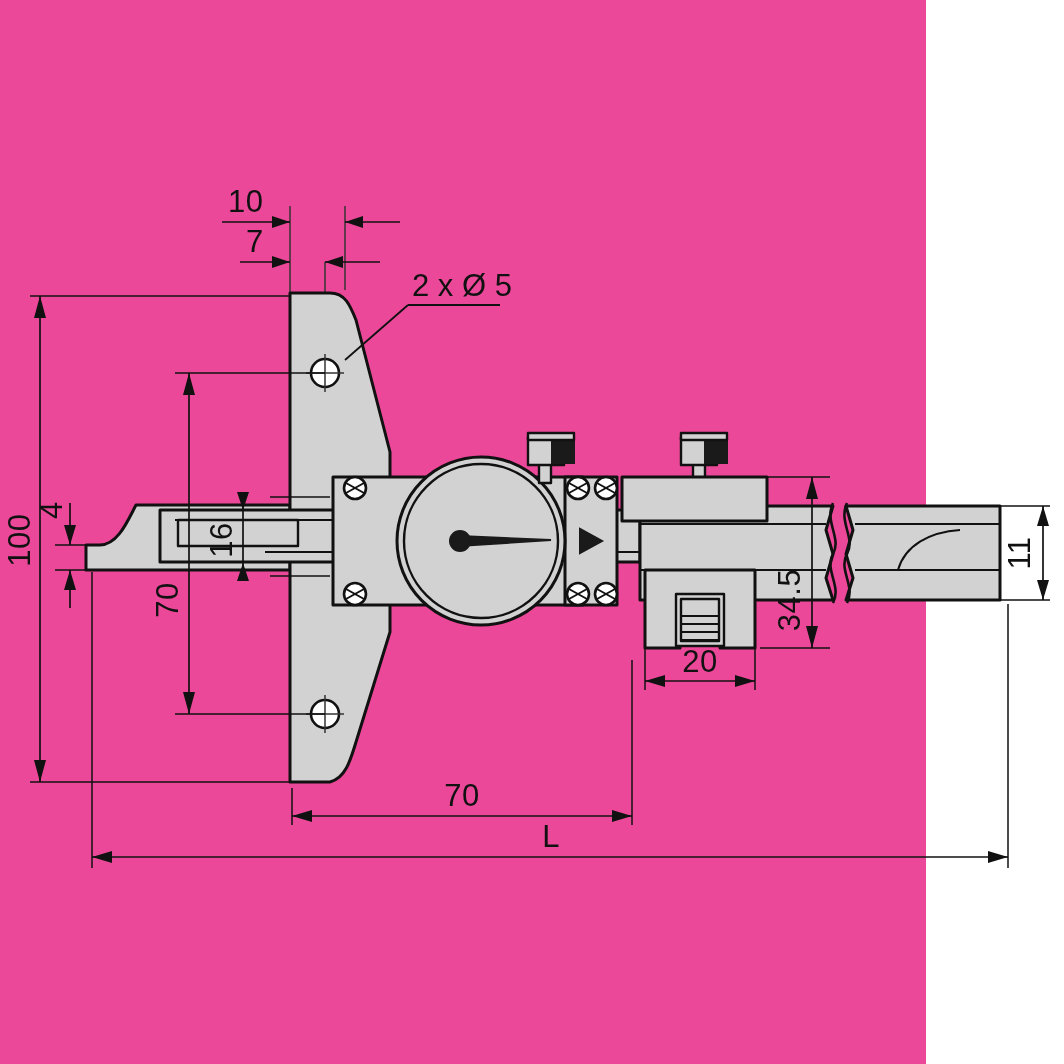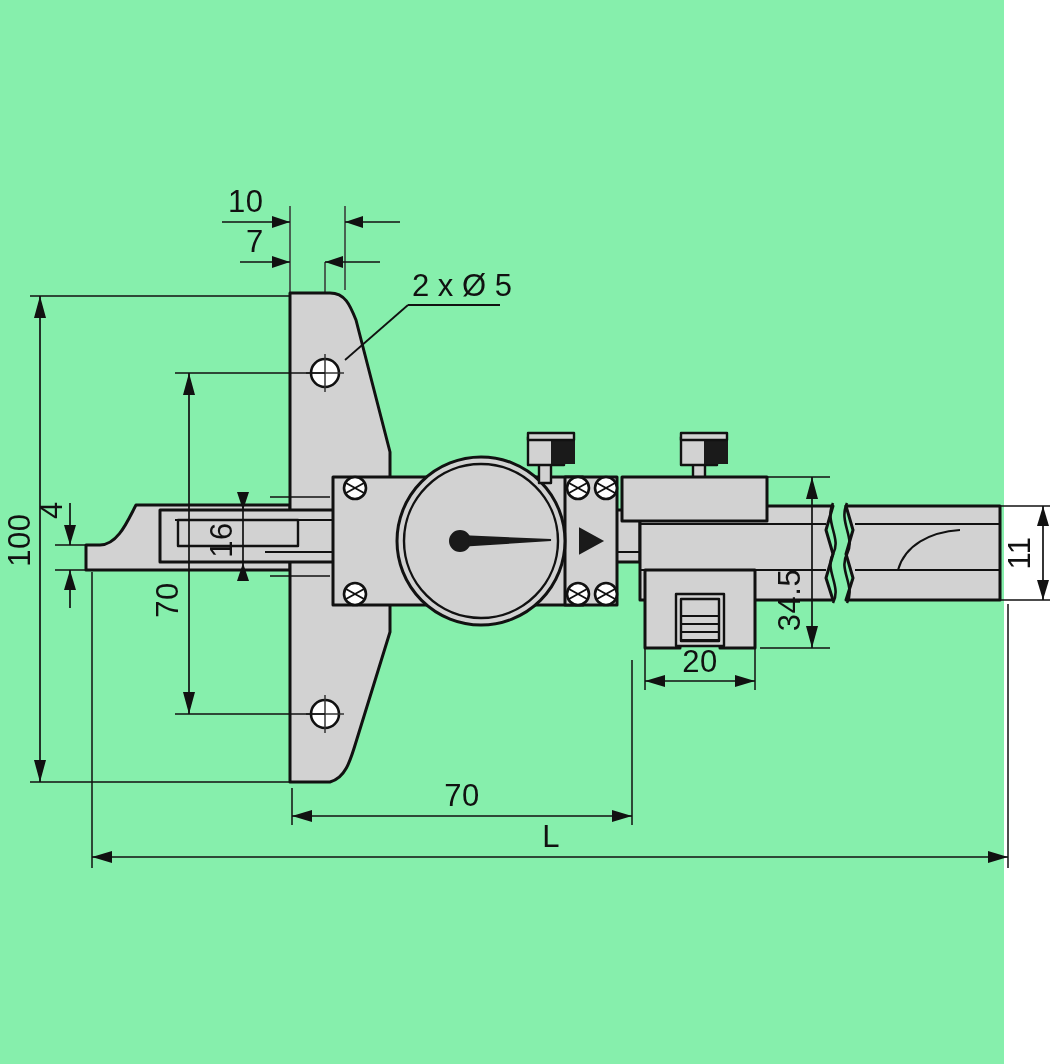--- a/index.html
+++ b/index.html
@@ -9,23 +9,23 @@
     background: #ffffff;
   }
   body {
     width: 1064px;
     height: 1064px;
     font-family: "Liberation Sans", sans-serif;
     overflow: hidden;
   }
   #drawing-root {
     position: relative;
-    width: 1004px;
+    width: 926px;
     height: 1064px;
-    background: #86efac;
+    background: #ec4899;
     text-decoration: underline;
   }
   svg.drawing-canvas {
     display: block;
     width: 1064px;
     height: 1064px;
   }
   text {
     font-family: "Liberation Sans", sans-serif;
     fill: #111111;

